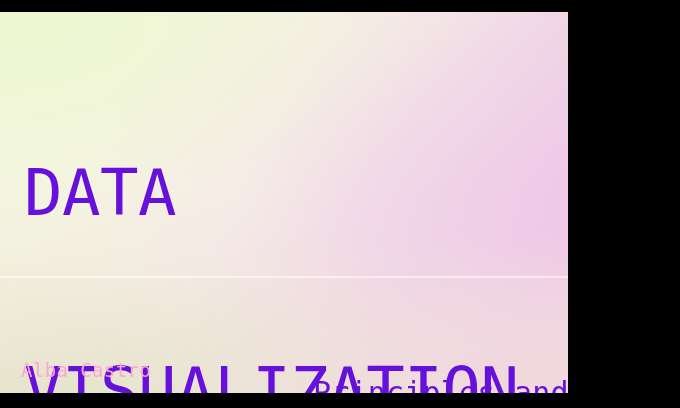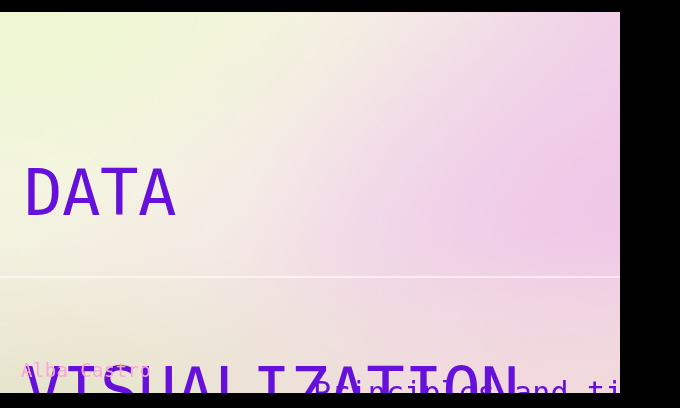--- a/index.html
+++ b/index.html
@@ -8,21 +8,21 @@
     padding: 0;
     background: #000000;
   }
 
   body {
     font-family: "DejaVu Sans Mono", monospace;
   }
 
   .slide-frame {
     position: relative;
-    width: 620px;
+    width: 568px;
     height: 408px;
     overflow: hidden;
     background: #000000;
   }
 
   
   .letterbox {
     position: absolute;
     left: 0;
     width: 680px;

